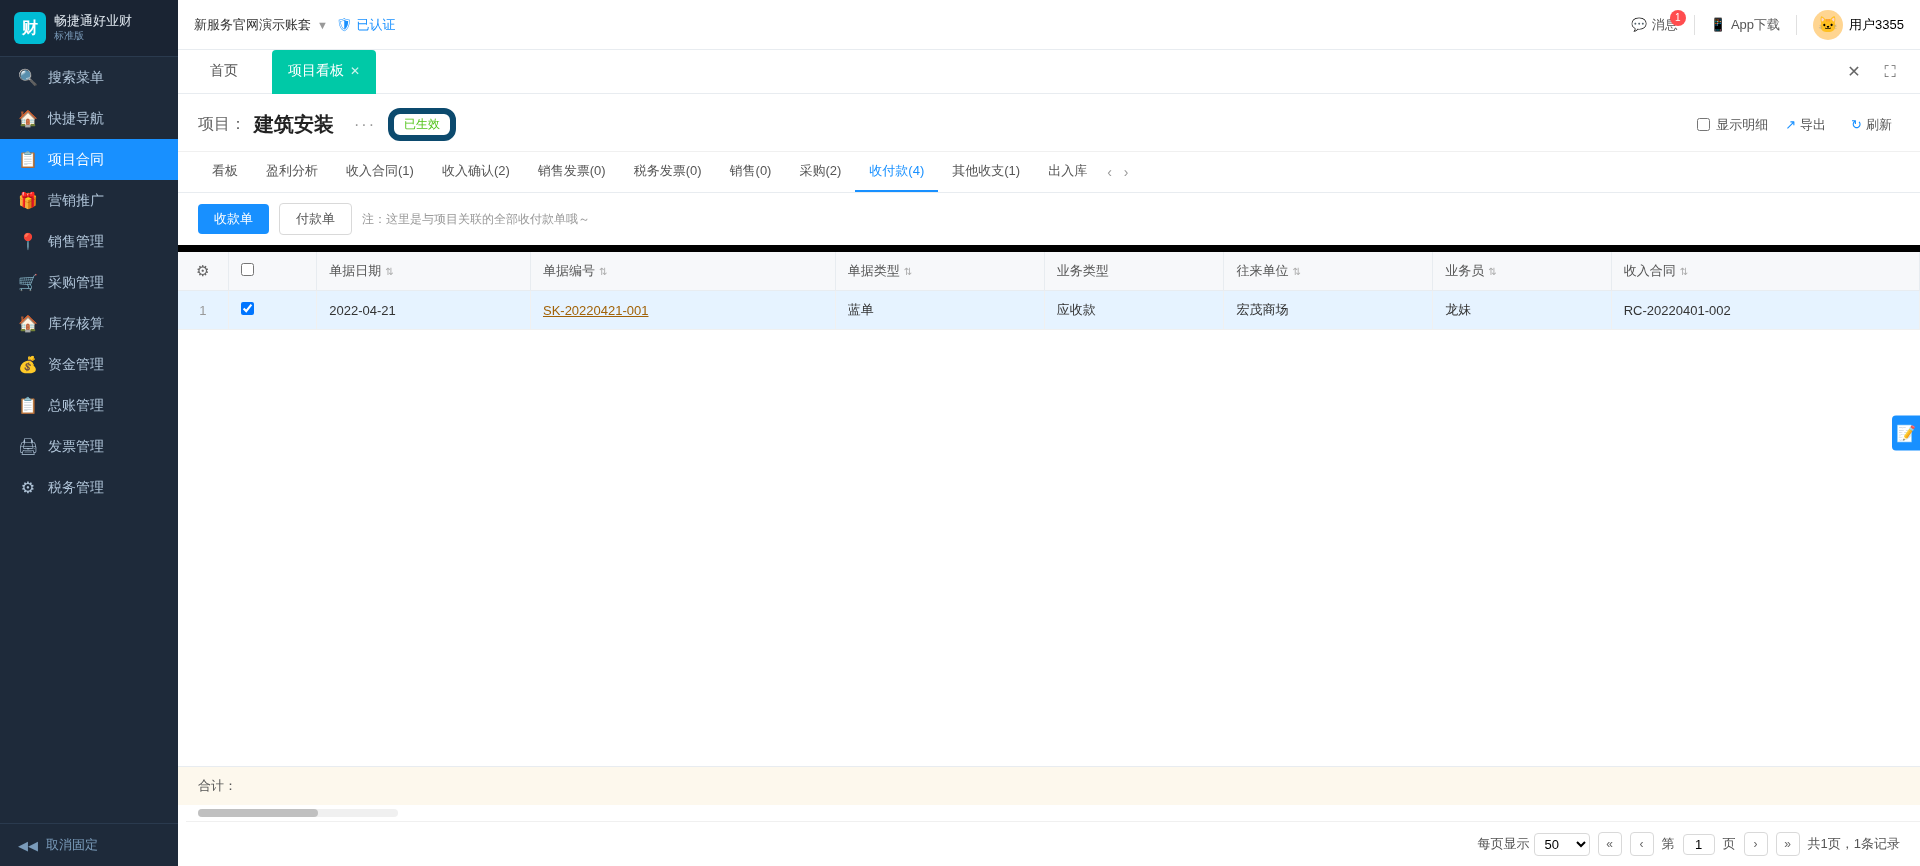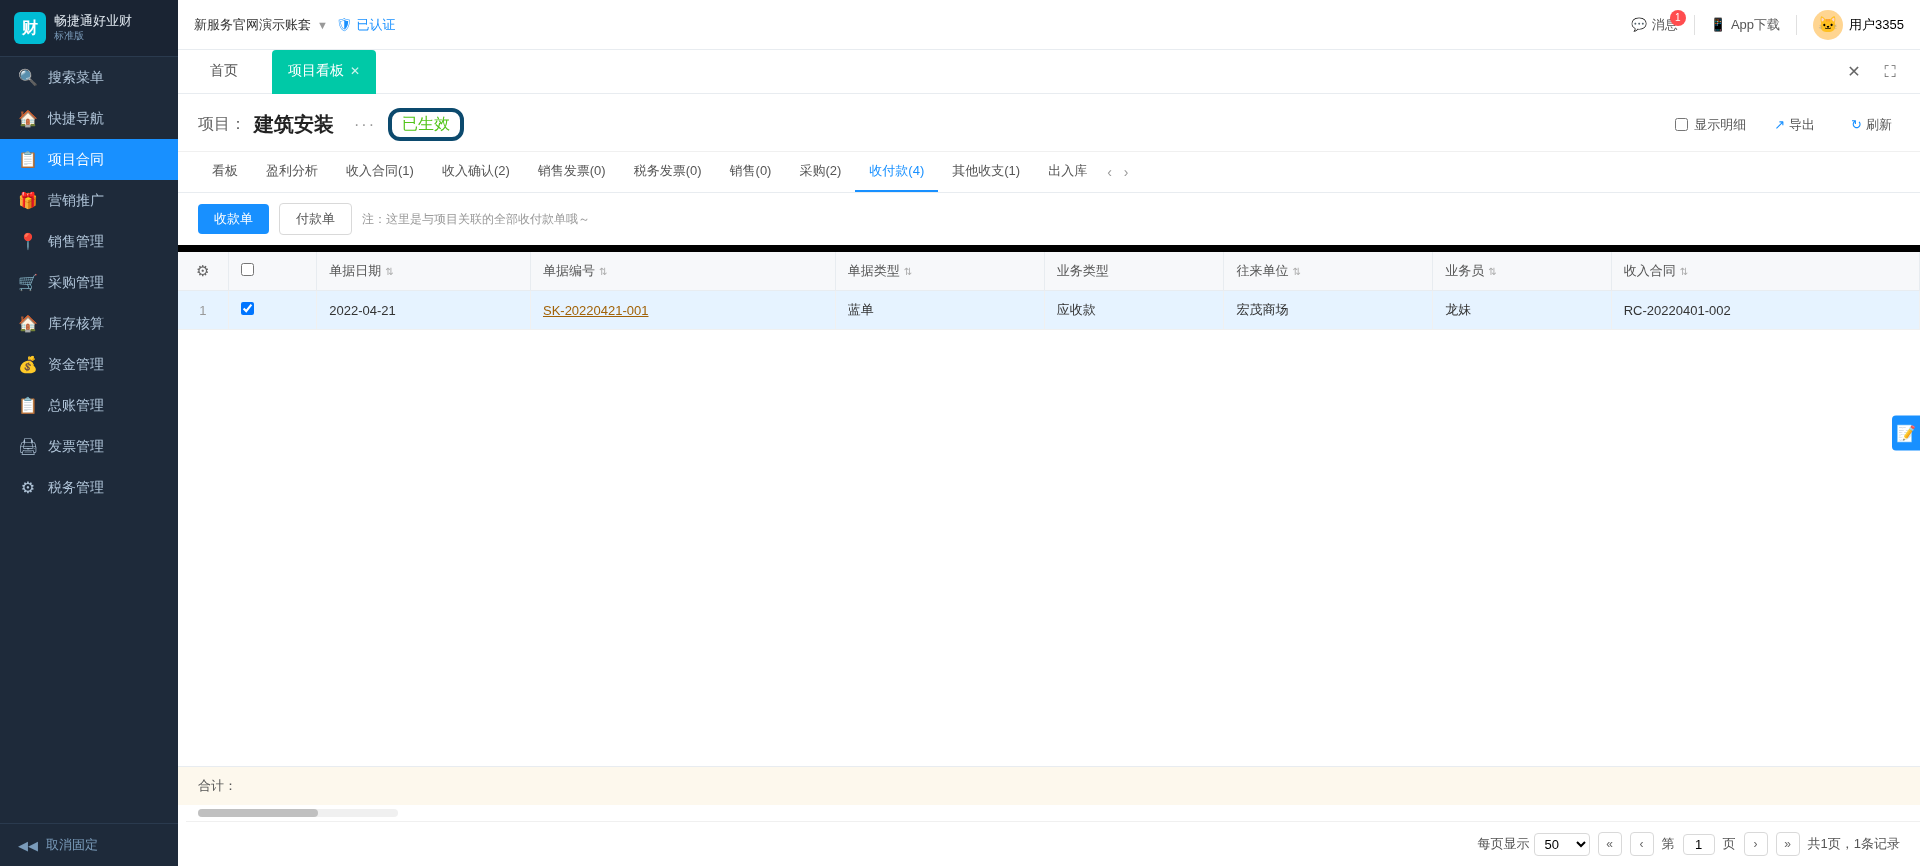--- a/index.html
+++ b/index.html
@@ -250,31 +250,31 @@
       font-weight: normal;
     }
     .project-more {
       color: #999;
       cursor: pointer;
       font-size: 16px;
       letter-spacing: 2px;
       margin-left: 8px;
     }
     .status-tag {
-      border: 4px solid #0c4a6e;
+      border: 6px solid #0c4a6e;
       color: #52c41a;
       padding: 2px 10px;
       border-radius: 12px;
-      font-size: 16px;
+      font-size: 12px;
     }
     .project-header-right {
       margin-left: auto;
       display: flex;
       align-items: center;
-      gap: 20px;
+      gap: 9px;
     }
     .header-check-label {
       display: flex;
       align-items: center;
       gap: 6px;
       color: #555;
       font-size: 13px;
       cursor: pointer;
     }
     .header-action-btn {

